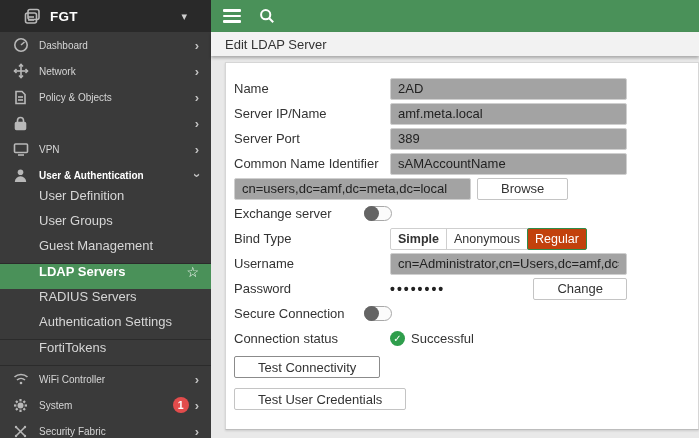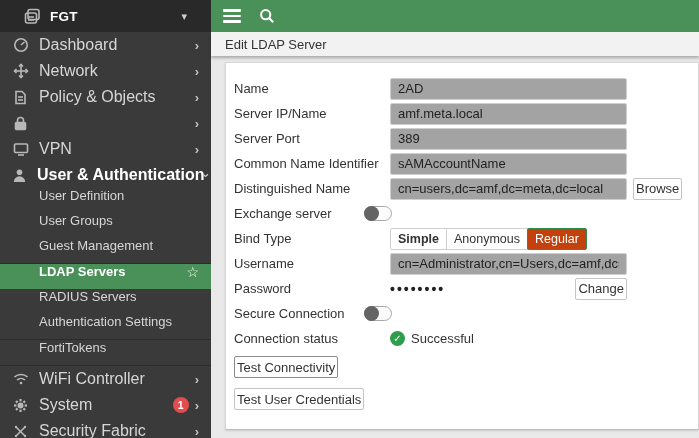--- a/index.html
+++ b/index.html
@@ -8,21 +8,21 @@
   .app { display:flex; width:699px; height:438px; }
 
   
   .sidebar { width:211px; min-width:211px; background:#3a3a3a; color:#d6d6d6; overflow:hidden; }
   .brand { height:32px; background:#292929; display:flex; align-items:center; padding:0 24px; color:#fff; }
   .brand .logo { width:18px; height:18px; margin-right:8px; display:flex; align-items:center; }
   .brand .blabel { font-size:13.5px; font-weight:bold; letter-spacing:.3px; }
   .brand .caret { margin-left:auto; color:#cfcfcf; font-size:11px; }
   .nav-item { height:26px; display:flex; align-items:center; padding:0 12px; cursor:pointer; }
   .nav-item .nicon { width:17px; height:16px; margin-right:10px; display:flex; align-items:center; justify-content:center; }
-  .nav-item .nlabel { font-size:16px; color:#d6d6d6; white-space:nowrap; }
+  .nav-item .nlabel { font-size:10px; color:#d6d6d6; white-space:nowrap; }
   .nav-item.active-section .nlabel { color:#fff; font-weight:bold; }
   .chev { margin-left:auto; color:#c2c2c2; font-size:13px; font-weight:bold; line-height:1; }
   .chev.down { transform:rotate(90deg); }
   .sub-item { height:25px; display:flex; padding:0 12px 0 39px; cursor:pointer; font-size:13px; color:#d6d6d6; white-space:nowrap; }
   .sub-item.selected { background:#4a9159; color:#fff; font-weight:bold; }
   .sub-item .star { margin-left:auto; color:#fff; font-size:14px; font-weight:normal; }
   .divider { height:1px; background:#2b2b2b; }
   .badge { margin-left:auto; margin-right:6px; background:#e24c4c; color:#fff; width:16px; height:16px;
     border-radius:50%; font-size:10.5px; display:flex; align-items:center; justify-content:center; font-weight:bold; }
   .badge + .chev { margin-left:0; }
@@ -38,21 +38,21 @@
     box-shadow:0 2px 3px rgba(0,0,0,.28); position:relative; z-index:2; color:#333; }
   .content { flex:1; padding:6px 0 8px 14px; overflow:hidden; }
   .card { background:#fff; border:1px solid #d6d6d6; border-bottom-color:#bdbdbd; height:368px;
     padding:13px 10px 10px 8px; box-shadow:0 1px 2px rgba(0,0,0,.12); }
 
   .row { display:flex; align-items:center; height:25px; }
   .flabel { width:156px; min-width:156px; color:#333; }
   .flabel.short { width:130px; min-width:130px; }
   input.txt { width:237px; height:22px; border:1px solid #cfcfcf; border-radius:2px; padding:0 7px;
     font-family:inherit; font-size:13px; color:#222; background:#a3a3a3; }
-  .btn { height:22px; background:#fff; border:1px solid #c4c4c4; border-radius:2px; padding:0 2px;
+  .btn { height:22px; background:#fff; border:1px solid #c4c4c4; border-radius:2px; padding:0 23px;
     font-family:inherit; font-size:13px; color:#333; cursor:pointer; display:inline-flex; align-items:center; }
   .btn.strong { border-color:#8b8b8b; }
   .browse { margin-left:6px; }
 
   .toggle { width:28px; height:15px; border:1px solid #a8a8a8; border-radius:8px; background:#fbfbfb; position:relative; cursor:pointer; }
   .toggle .knob { position:absolute; left:-1px; top:-1px; width:15px; height:15px; border-radius:50%; background:#646464; }
 
   .seg-group { display:flex; }
   .seg { height:22px; display:flex; align-items:center; padding:0 7px; border:1px solid #cfcfcf; background:#fff;
     margin-left:-1px; cursor:pointer; font-size:12.5px; color:#333; }
@@ -261,21 +261,20 @@
           <span class="flabel">Server Port</span>
           <input class="txt" type="text" value="389" style="">
         </div>
 
         <div class="row">
           <span class="flabel">Common Name Identifier</span>
           <input class="txt" type="text" value="sAMAccountName" style="">
         </div>
 
         <div class="row">
-          <span class="flabel">Distinguished Name</span>
           <input class="txt" type="text" value="cn=users,dc=amf,dc=meta,dc=local" style="">
           <button class="btn browse">Browse</button>
         </div>
 
         <div class="row">
           <span class="flabel short">Exchange server</span>
           <span class="toggle">
               <span class="knob"></span>
             </span>
         </div>

